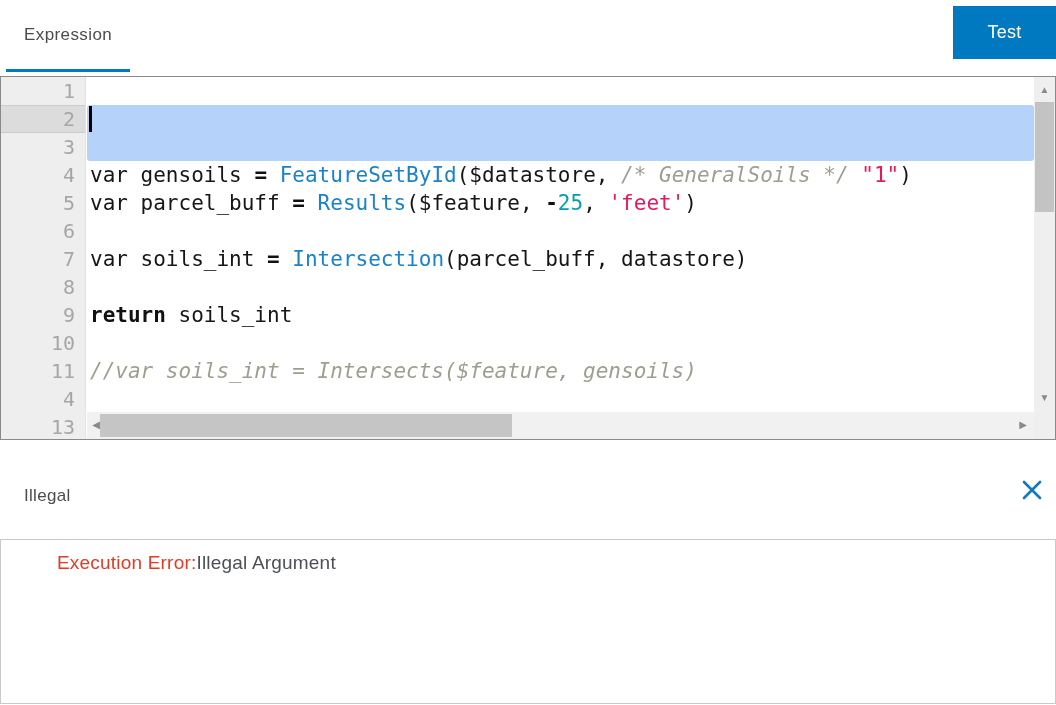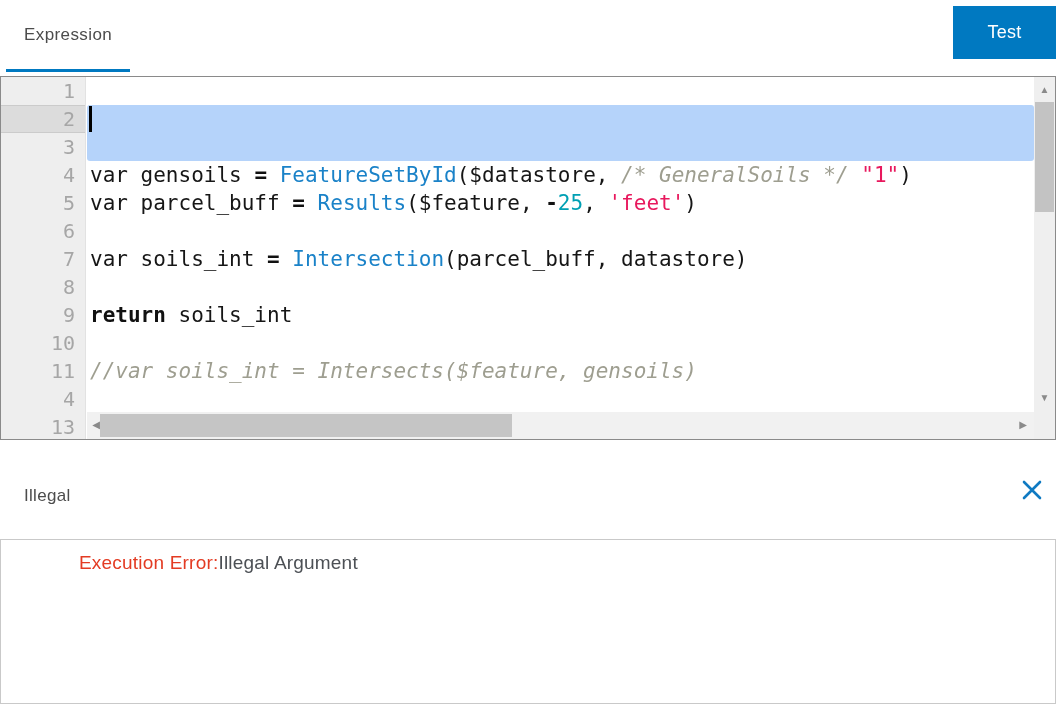--- a/index.html
+++ b/index.html
@@ -56,21 +56,21 @@
   
   .res-tabs { position:absolute; left:6px; top:474px; display:flex; }
   .res-tab { padding:12px 18px 13px; font-size:17px; letter-spacing:.3px;
              color:#4c4c4c; cursor:pointer; }
   .res-tab.active { border-bottom:3px solid #0079c1; }
   .res-tab + .res-tab { margin-left:-4px; }
   .close-x { position:absolute; right:12px; top:478px; width:24px; height:24px;
              cursor:pointer; }
   .results-panel { position:absolute; left:0; top:539px; width:1056px; height:165px;
                    border:1px solid #c9c9c9; background:#fff; }
-  .error-line { padding:12px 0 0 56px; font-size:19px; letter-spacing:.2px;margin-left:22px; }
+  .error-line { padding:12px 0 0 56px; font-size:19px; letter-spacing:.2px; }
   .error-label { color:#e33b23; }
   .error-msg   { color:#4c5055; }
 </style>
 </head>
 <body>
 
 <div class="stage">
 
   <div class="hdr-tab">Expression</div>
   <button class="btn-test">Test</button>

